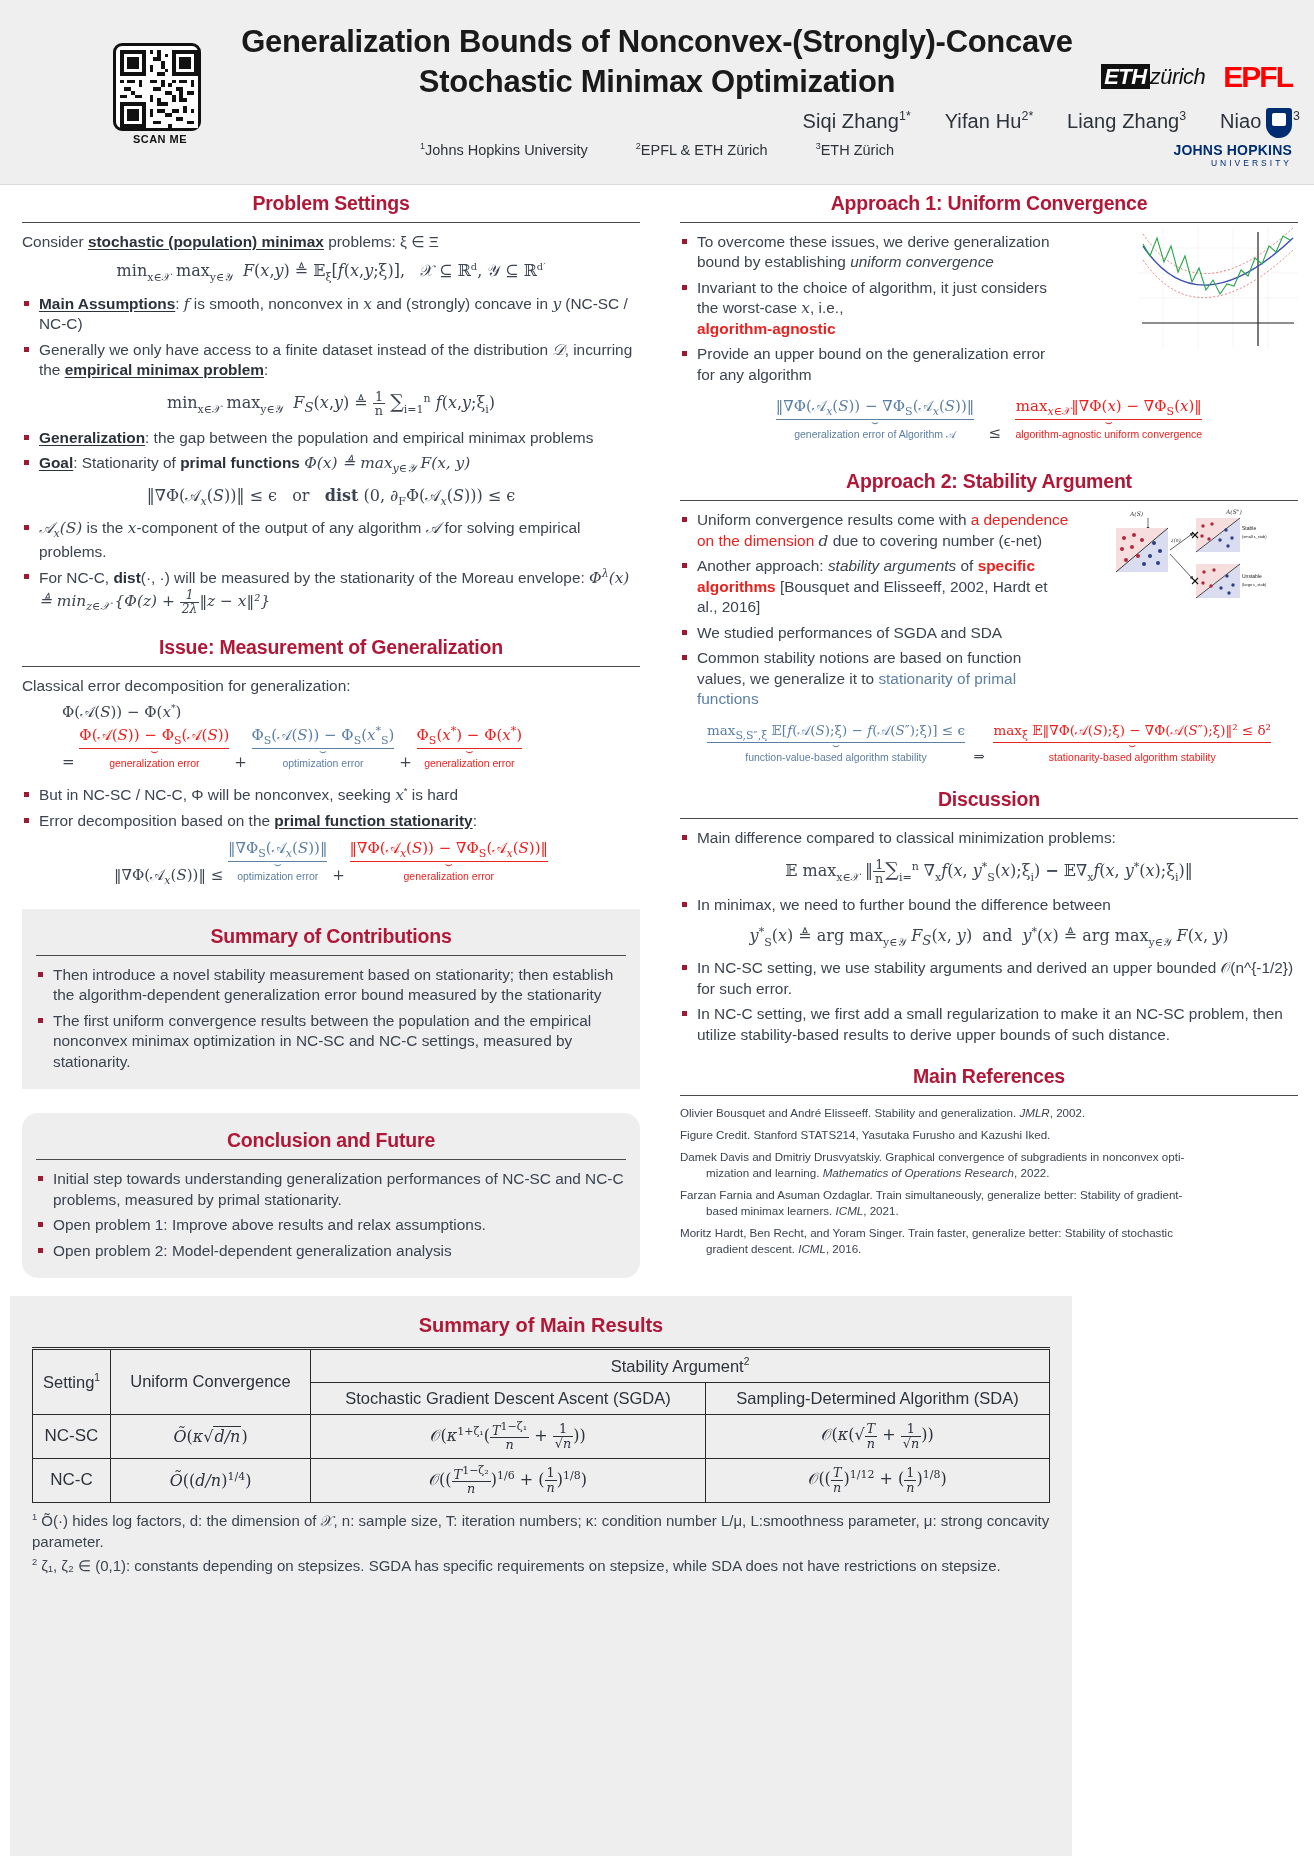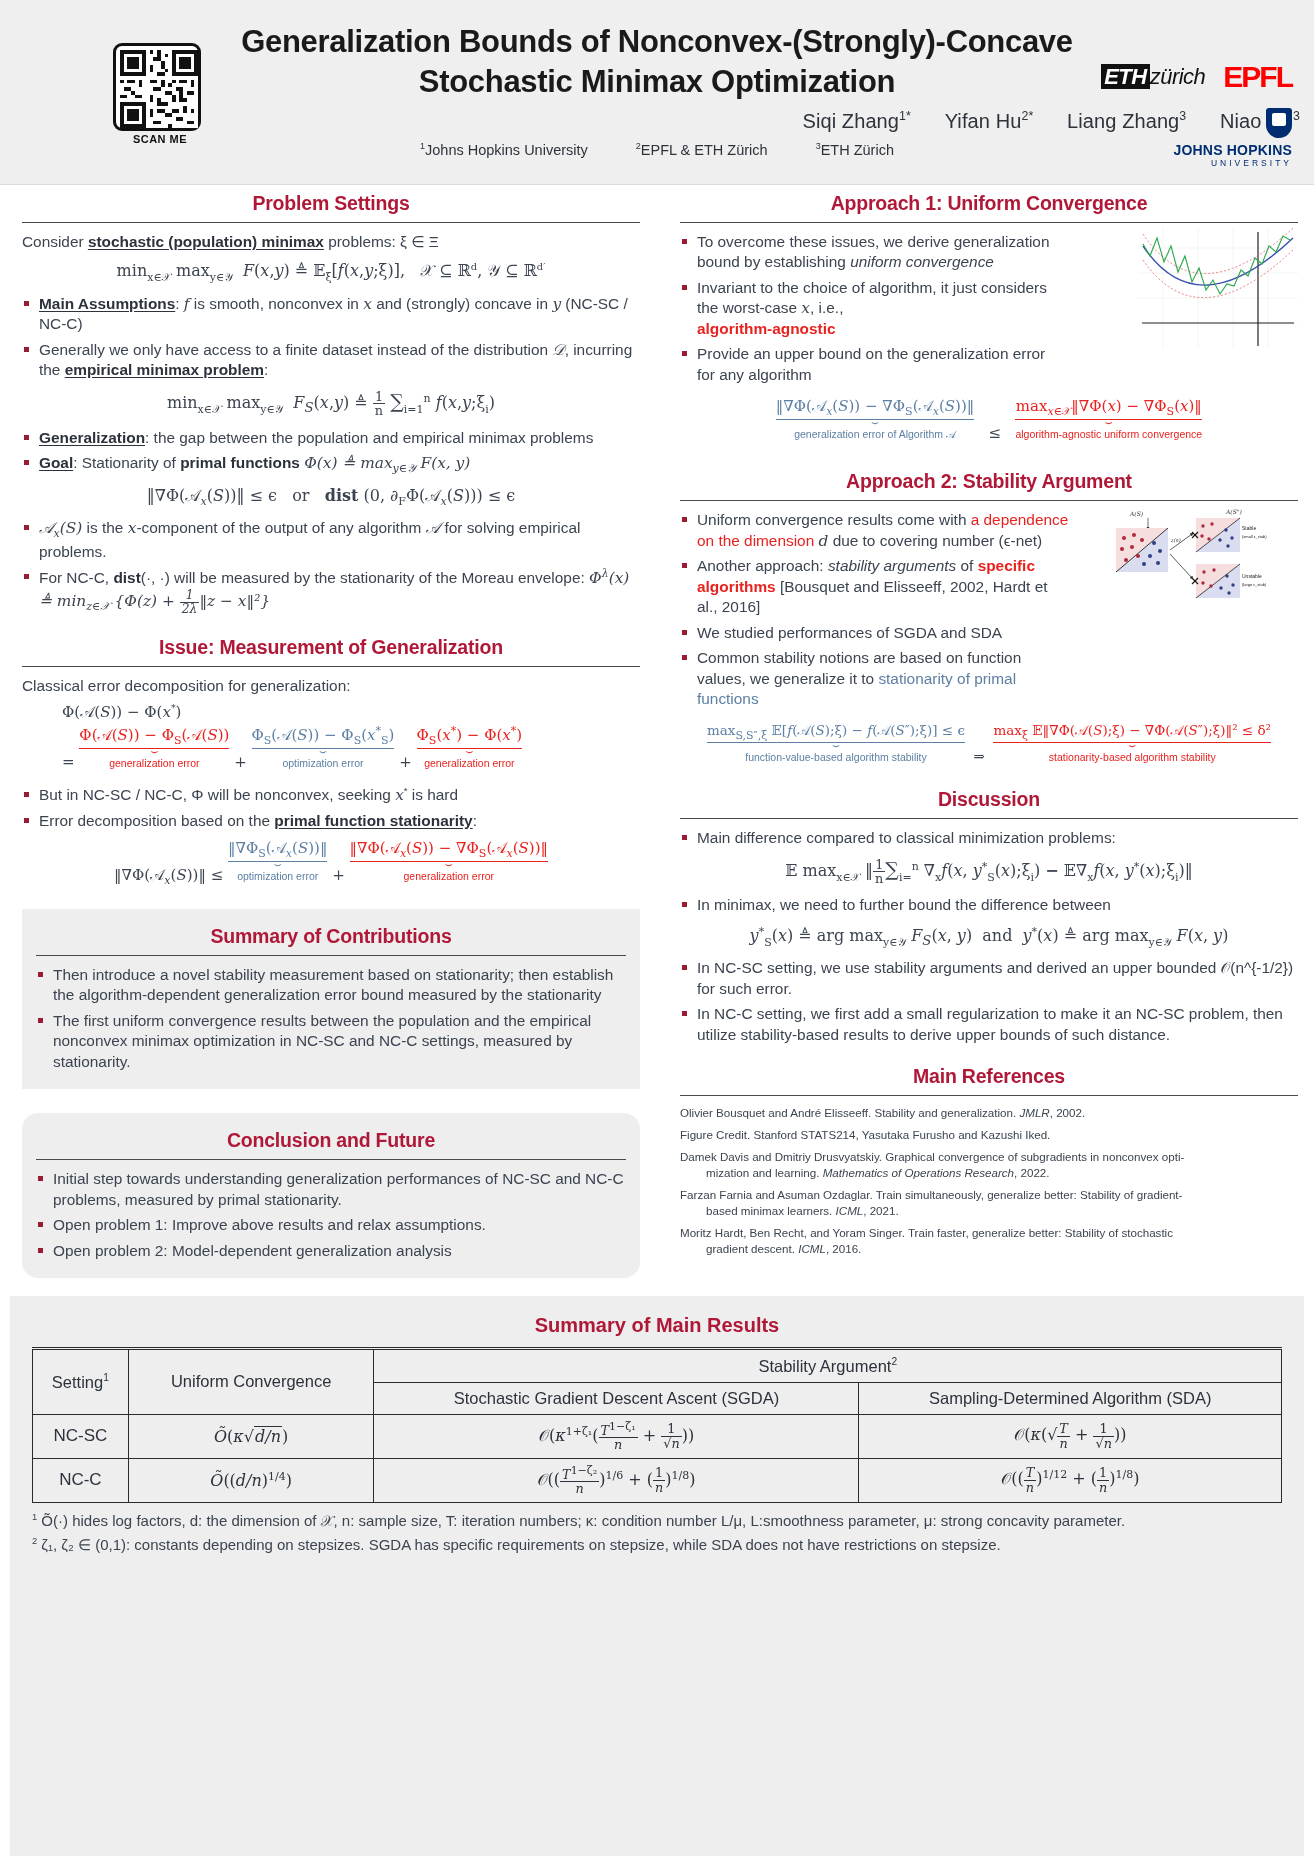--- a/index.html
+++ b/index.html
@@ -94,21 +94,21 @@
   .fig-uc { position:absolute; right:0; top:42px; width:160px; height:120px; }
   .fig-stab { position:absolute; right:0; top:42px; width:190px; height:125px;}
 
   
   .refs { font-size:11.6px; line-height:1.38; color:#3b4450; }
   .refs .r { margin:6px 0; text-indent:0; padding-left:0;}
   .refs .r .ind { display:block; padding-left:26px; }
   .refs i { font-style:italic; }
 
   
-  .bottom { position:absolute; left:10px; top:1296px; width:1294px; height:560px;
+  .bottom { position:absolute; left:10px; top:1296px; width:1062px; height:560px;
             background:#eeeeee; padding:14px 22px 12px;}
   .tblhead { text-align:center; color:#b01838; font-weight:800; font-size:20px; padding:4px 0 10px;}
   table.res { width:100%; border-collapse:collapse; font-size:15px; }
   table.res td, table.res th { border:1px solid #2b2b2b; text-align:center; padding:6px 4px;
      font-weight:400; color:#2c323c; }
   table.res .topline { border-top:3px double #2b2b2b; }
   table.res .hd { font-size:16.5px; }
   table.res .setting { font-size:17px; padding:10px 4px;}
   table.res .frm { font-family:"DejaVu Serif", serif; font-size:16px; }
   .fnote { font-size:15px; margin-top:7px; line-height:1.4; color:#3b4450;}

